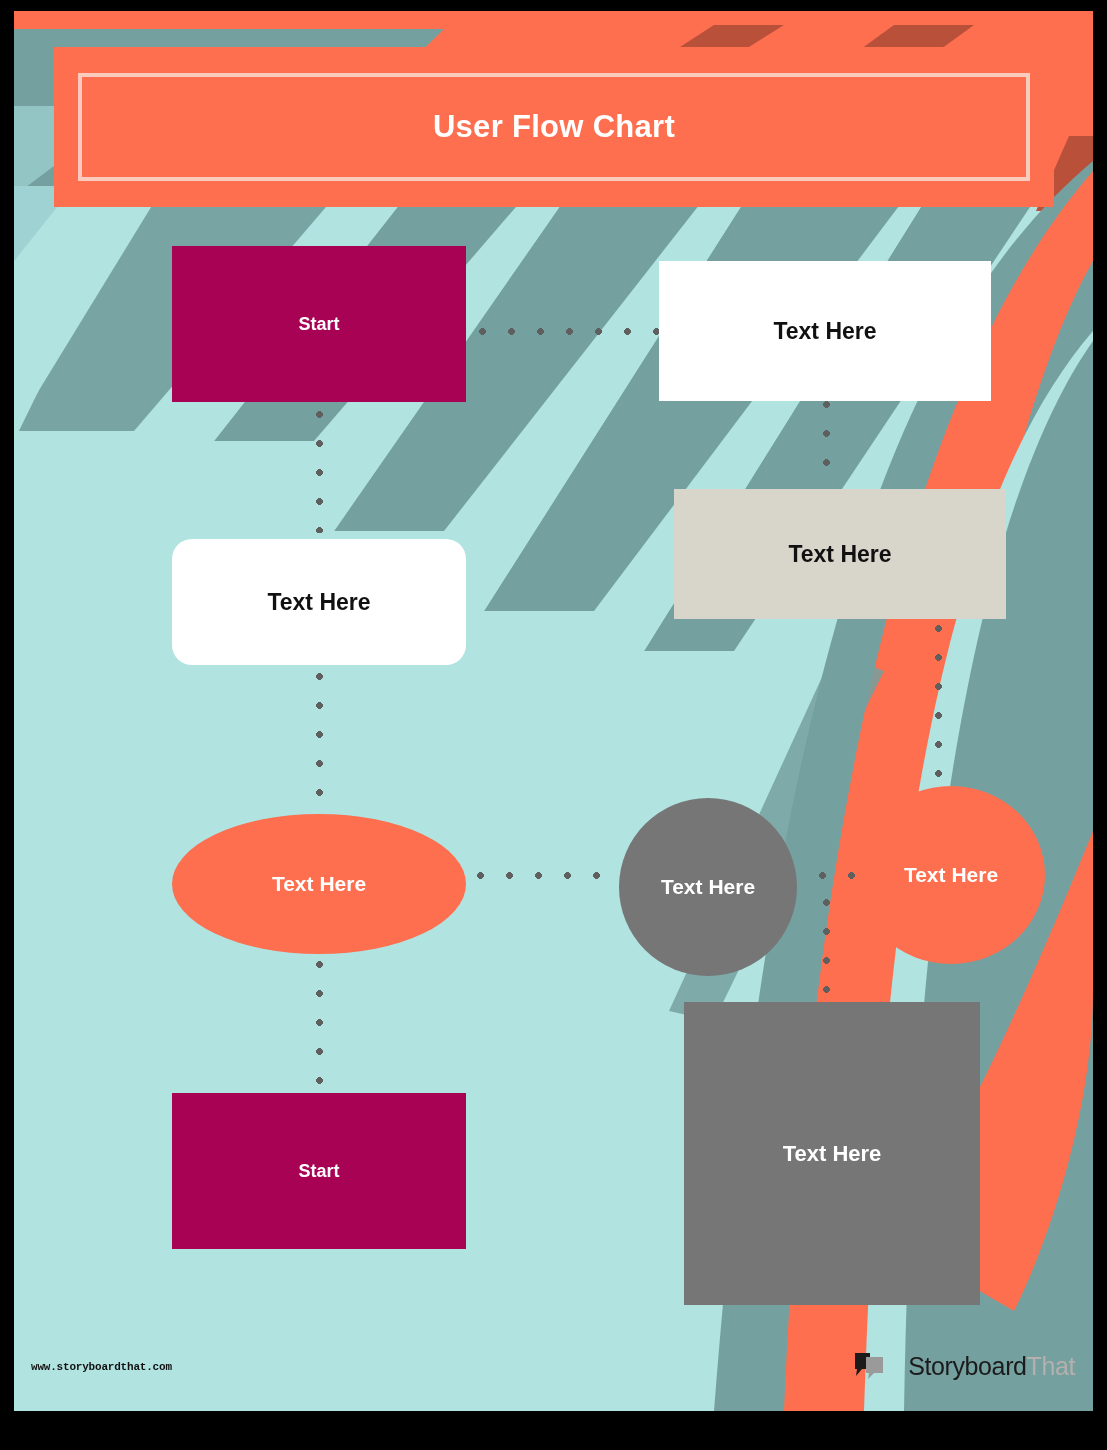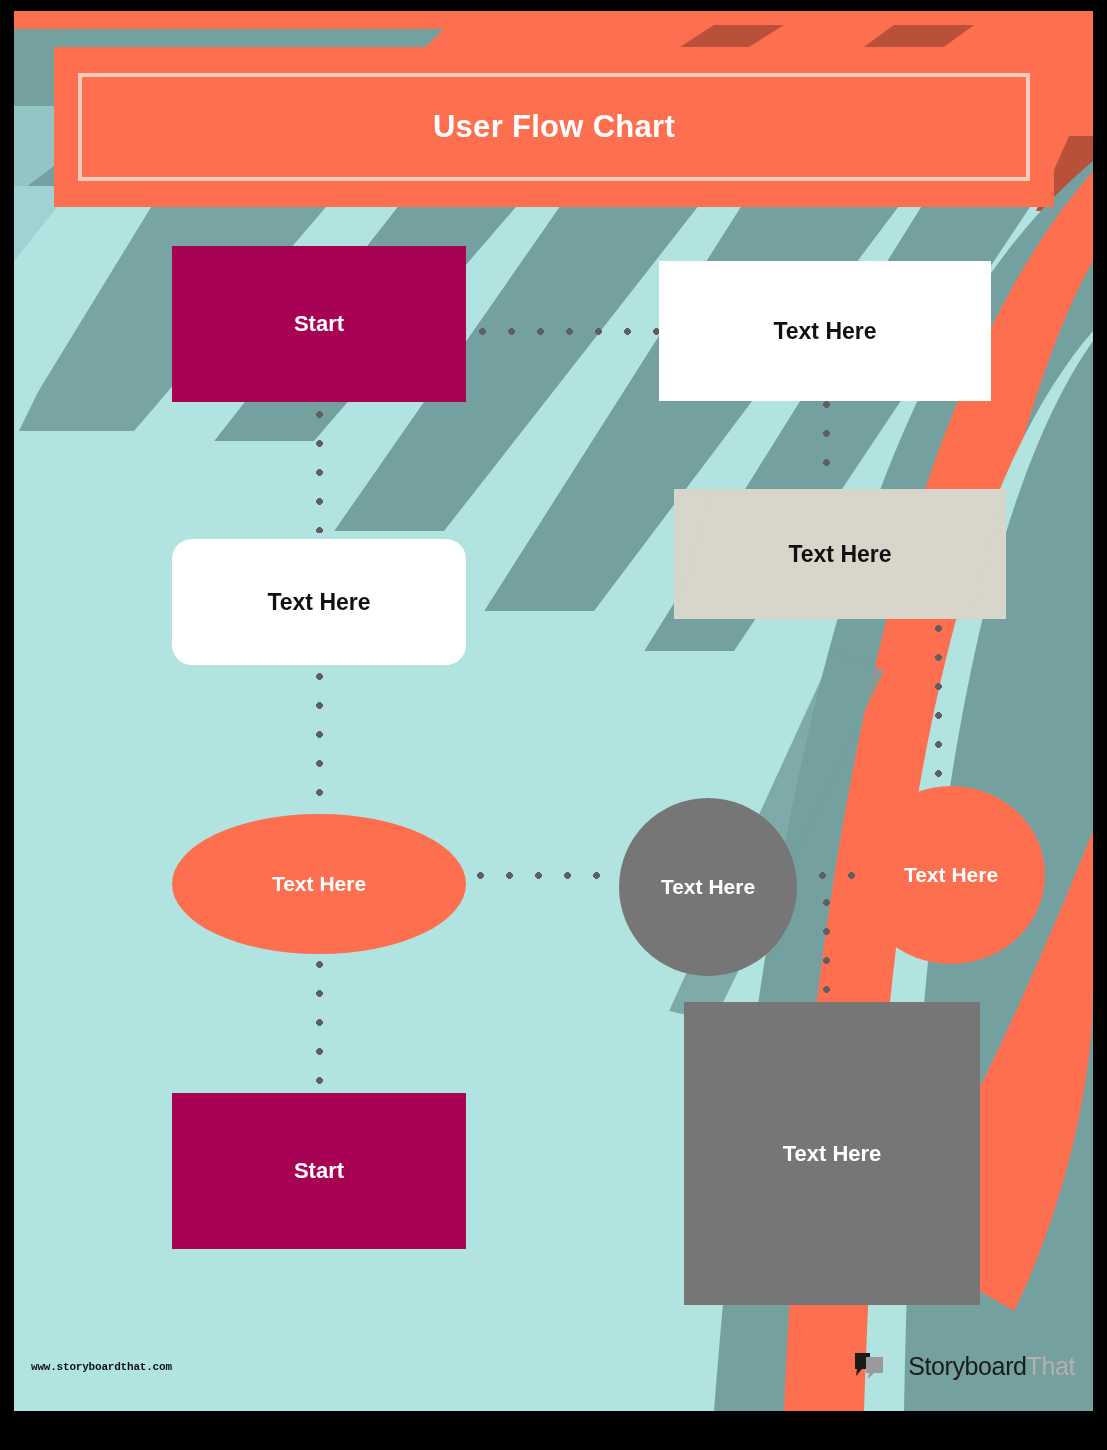--- a/index.html
+++ b/index.html
@@ -65,21 +65,21 @@
     justify-content:center;
     text-align:center;
     z-index:4;
     font-weight:bold;
   }
   .node .label { pointer-events:none; }
 
   .rect-magenta {
     background:#a80255;
     color:#ffffff;
-    font-size:22px;
+    font-size:18px;
   }
   .rounded-white {
     background:#ffffff;
     color:#111111;
     font-size:23px;
     border-radius:20px;
   }
   .ellipse-orange {
     background:#fd6f4f;
     color:#ffffff;

